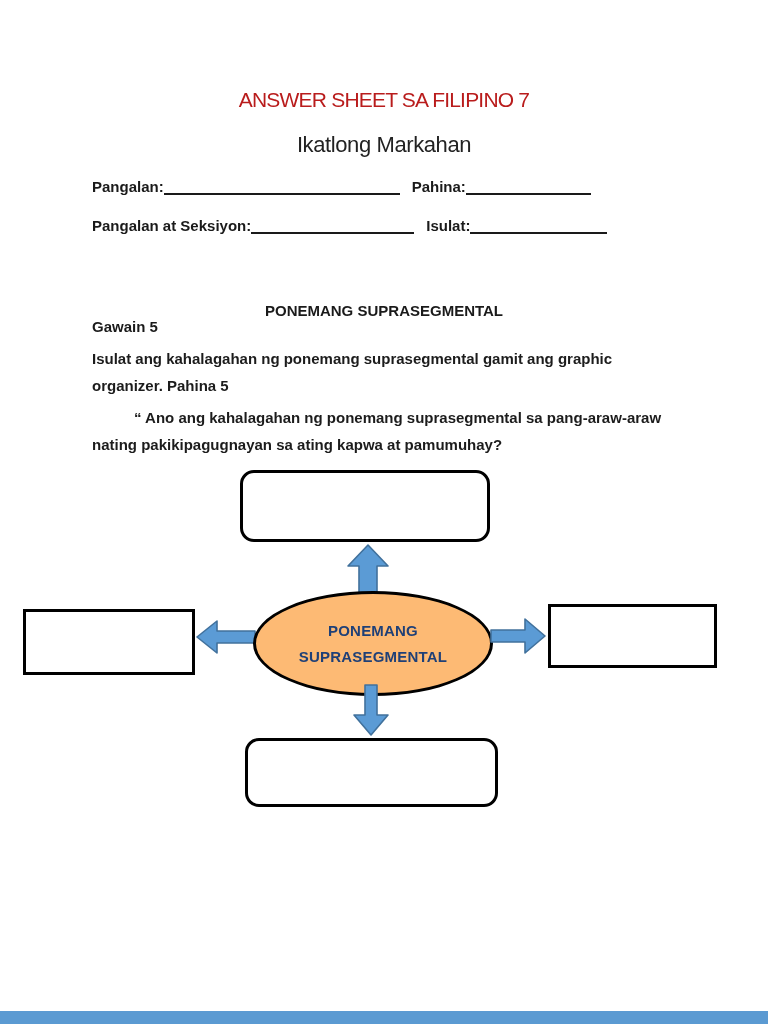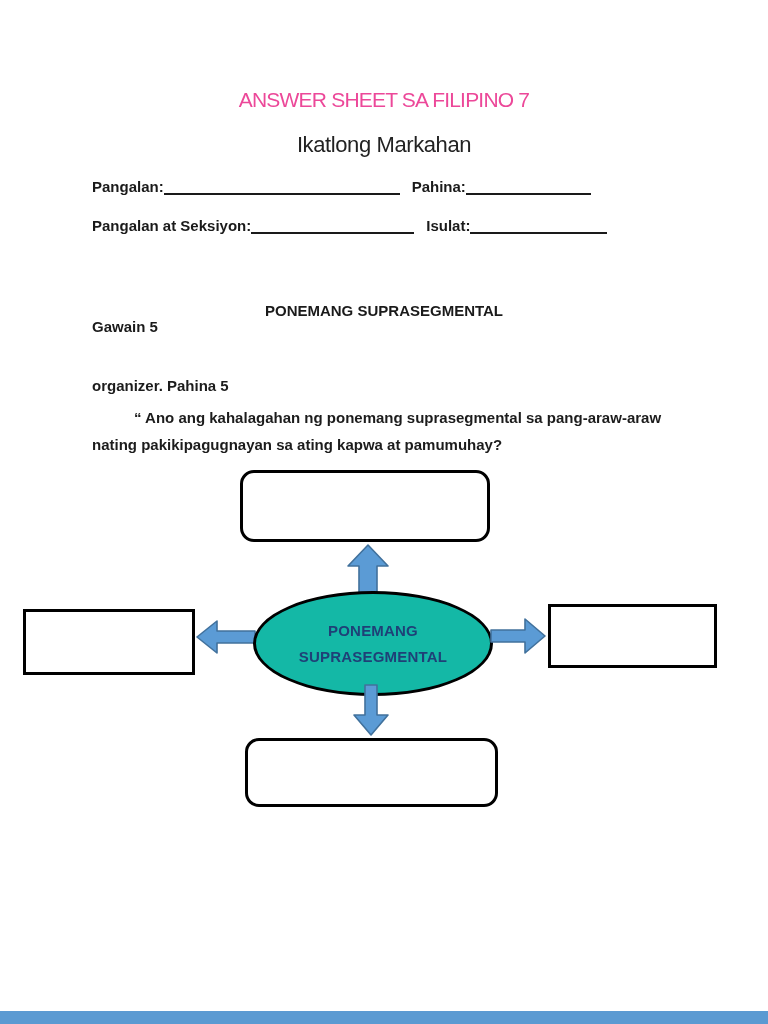--- a/index.html
+++ b/index.html
@@ -6,36 +6,36 @@
   body{
     width:768px;height:1024px;position:relative;overflow:hidden;
     background:#ffffff;
     font-family:"Liberation Sans","DejaVu Sans",sans-serif;
     color:#1a1a1a;
   }
   .page{position:absolute;inset:0;background:#ffffff;}
   .abs{position:absolute;}
   .col{left:92px;width:584px;}
   .center{text-align:center;}
-  .title{font-size:21px;font-weight:500;letter-spacing:-0.8px;color:#ec4899;}
+  .title{font-size:21px;font-weight:500;letter-spacing:-0.8px;color:#b91c1c;}
   .subtitle{font-size:22px;font-weight:500;letter-spacing:-0.4px;color:#222;}
   .fieldrow{display:flex;align-items:flex-end;font-size:15px;font-weight:700;white-space:nowrap;}
   .blank{display:inline-block;border-bottom:2px solid #1a1a1a;height:16px;}
   .gap12{display:inline-block;width:12px;}
   .h-bold{font-size:15px;font-weight:700;}
   .bodytext{font-size:15px;font-weight:600;color:#1c1c1c;}
   .indent{padding-left:42px;}
   
   .obox{position:absolute;background:#fff;border:3px solid #000;box-sizing:border-box;}
   .rounded{border-radius:14px;}
   .ellipse{
     position:absolute;left:253px;top:591px;width:240px;height:105px;
     border:3px solid #000;border-radius:50%;box-sizing:border-box;
     display:flex;flex-direction:column;align-items:center;justify-content:center;
-    gap:9px;background:#14b8a6;
+    gap:9px;background:#fdba74;
   }
   .ellipse .etext{font-size:15px;font-weight:700;color:#1f4077;letter-spacing:0.2px;}
   .arrow svg{display:block;}
   .footer-bar{position:absolute;left:0;bottom:0;width:768px;height:13px;background:#5b9ad2;}
 </style>
 </head>
 <body>
 
 <div class="page">
 
@@ -54,20 +54,21 @@
     <span>Pangalan at Seksiyon:</span>
       <span class="blank" style="width:163px;"></span>
       <span class="gap12"></span>
       <span>Isulat:</span>
       <span class="blank" style="width:137px;"></span>
   </div>
 
   <div class="abs col center h-bold" style="top:302px;">PONEMANG SUPRASEGMENTAL</div>
   <div class="abs col h-bold" style="top:318px;">Gawain 5</div>
 
+  <div class="abs col bodytext" style="top:350px;">Isulat ang kahalagahan ng ponemang suprasegmental gamit ang graphic</div>
   <div class="abs col bodytext" style="top:377px;">organizer. Pahina 5</div>
 
   <div class="abs col bodytext indent" style="top:409px;">“ Ano ang kahalagahan ng ponemang suprasegmental sa pang-araw-araw</div>
   <div class="abs col bodytext" style="top:436px;">nating pakikipagugnayan sa ating kapwa at pamumuhay?</div>
 
   <div class="abs" style="left:0;top:0;width:768px;height:1024px;pointer-events:none;">
 
     <div class="obox rounded" style="left:240px;top:470px;width:250px;height:72px;pointer-events:auto;"></div>
 
     <div class="abs arrow" style="left:347px;top:544px;">

